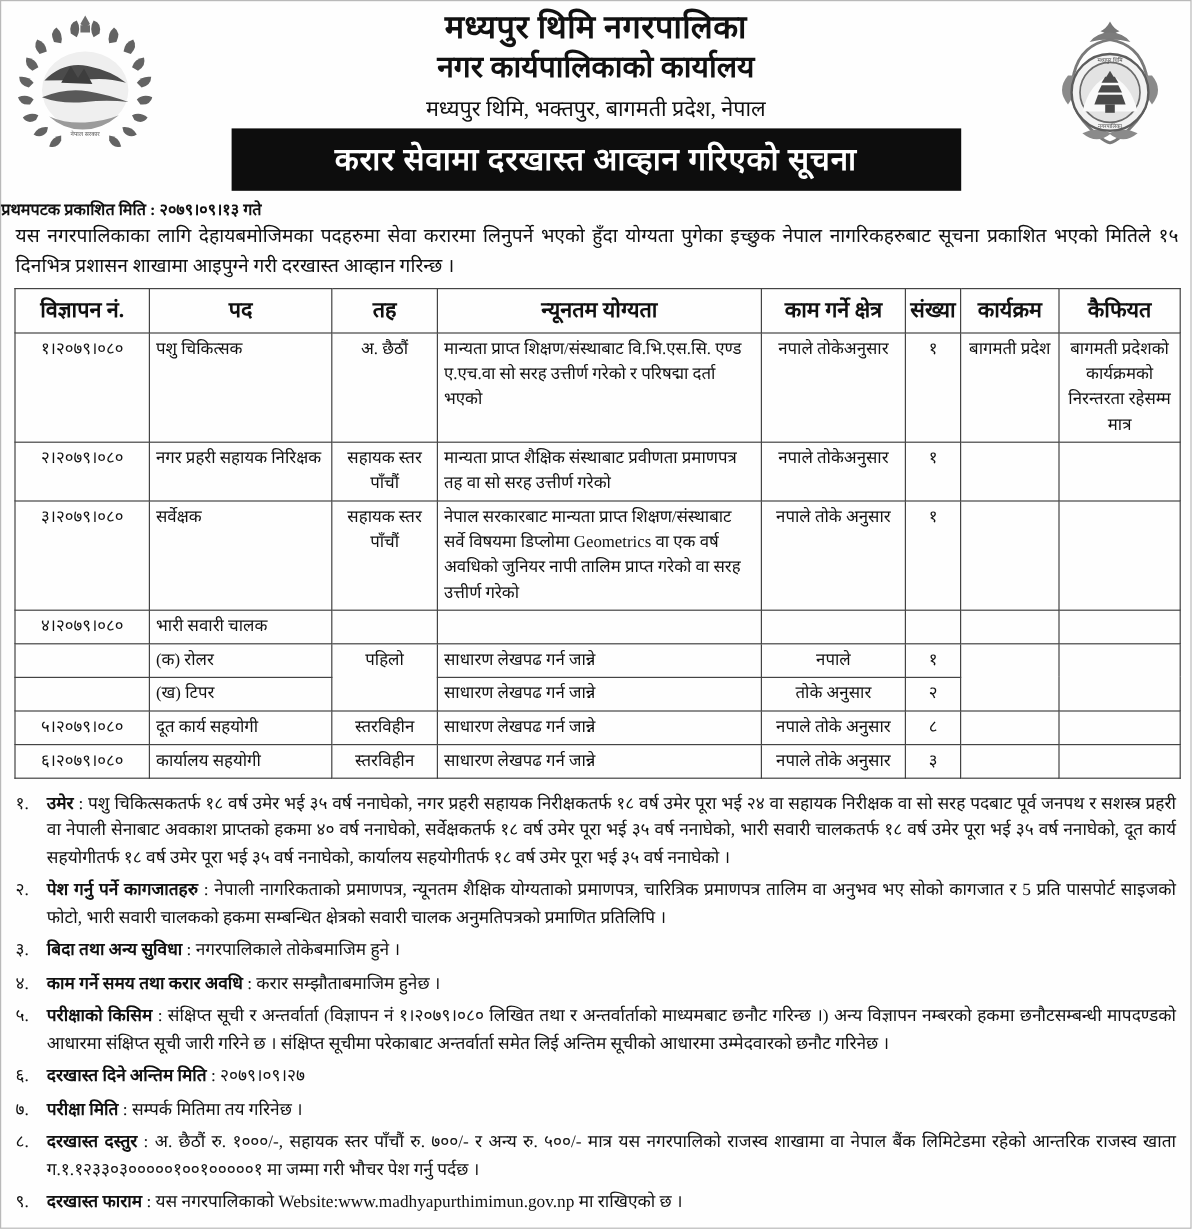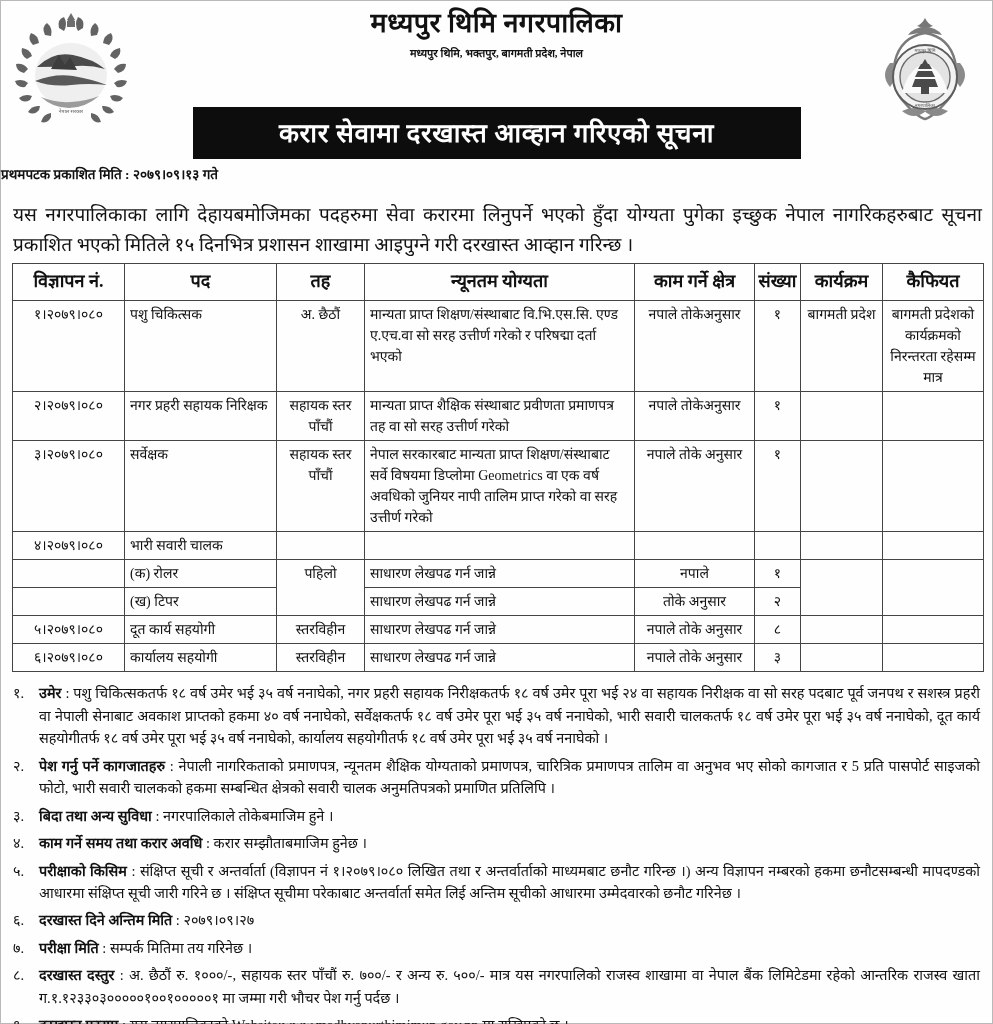--- a/index.html
+++ b/index.html
@@ -39,21 +39,21 @@
   }
   .mun-name {
     font-size: 27px; line-height: 1.22; font-weight: 700;
     letter-spacing: .4px;
   }
   .office-name {
     font-size: 25px; line-height: 1.3; font-weight: 700;
     margin-top: 1px;
   }
   .address {
-    font-size: 11px; margin-top: 5px; font-weight: 700;
+    font-size: 18px; margin-top: 5px; font-weight: 400;
   }
 
   
   .banner-wrap { padding: 0 0; margin-top: 6px; text-align:center; }
   .banner {
     display: inline-block;
     background: #0d0d0d;
     color: #ffffff;
     width: 608px;
     padding: 7px 0 9px;
@@ -64,22 +64,22 @@
   }
   .pubdate {
     text-align: left;
     font-size: 13.5px;
     margin-top: 6px;
     font-weight: 700;
   }
 
   
   .intro {
-    margin: 17px 10px 0 12px;
-    font-size: 19px;
+    margin: 3px 10px 0 12px;
+    font-size: 16px;
     line-height: 1.56;
     text-align: justify;
   }
   .tapasil {
     text-align: center;
     font-size: 14.5px;
     margin-top: 2px;
     font-weight: 700;
   }
 
@@ -213,20 +213,21 @@
           <path d="M40 72 h26 l-3 -8 h-20z"></path>
           <rect x="49" y="72" width="8" height="7"></rect>
         </g>
         <text x="53" y="37" font-size="4.6" text-anchor="middle" fill="#4f4f4f" font-family="'Liberation Sans',sans-serif">मध्यपुर थिमि</text>
         <text x="53" y="92" font-size="4.6" text-anchor="middle" fill="#4f4f4f" font-family="'Liberation Sans',sans-serif">नगरपालिका</text>
       </svg>
     </span>
 
     <div class="head-center">
       <div class="mun-name">मध्यपुर थिमि नगरपालिका</div>
+      <div class="office-name">नगर कार्यपालिकाको कार्यालय</div>
       <div class="address">मध्यपुर थिमि, भक्तपुर, बागमती प्रदेश, नेपाल</div>
     </div>
   </div>
 
   <div class="banner-wrap">
     <div class="banner">करार सेवामा दरखास्त आव्हान गरिएको सूचना</div>
   </div>
   <div class="pubdate">प्रथमपटक प्रकाशित मिति : २०७९।०९।१३ गते</div>
 
   <div class="intro">यस नगरपालिकाका लागि देहायबमोजिमका पदहरुमा सेवा करारमा लिनुपर्ने भएको हुँदा योग्यता पुगेका इच्छुक नेपाल नागरिकहरुबाट सूचना प्रकाशित भएको मितिले १५ दिनभित्र प्रशासन शाखामा आइपुग्ने गरी दरखास्त आव्हान गरिन्छ ।</div>

